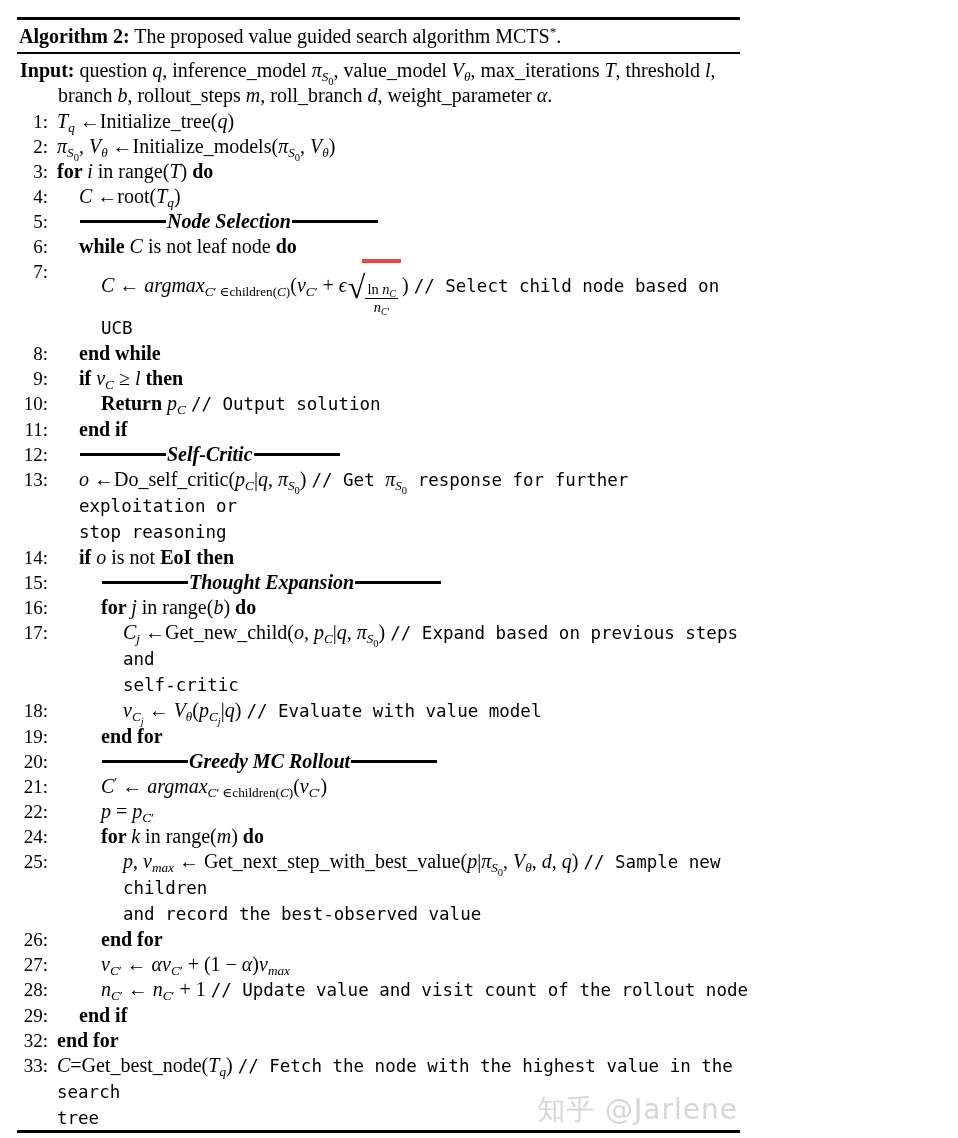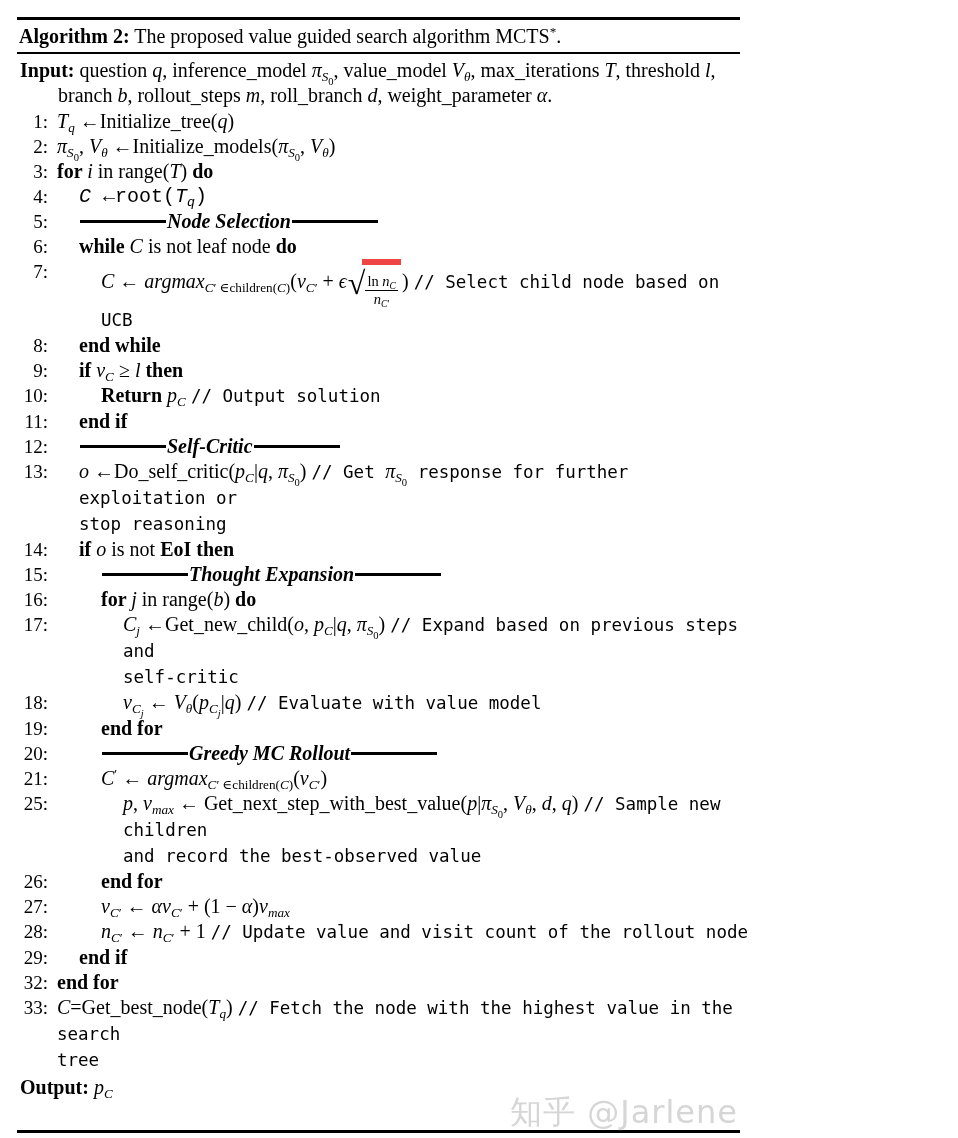--- a/index.html
+++ b/index.html
@@ -27,29 +27,29 @@
   .kw{font-weight:bold;}
   .it{font-style:italic;}
   .bi{font-weight:bold;font-style:italic;white-space:nowrap;}
   .cm{font-family:"DejaVu Sans Mono",monospace;font-size:17.5px;}
   .sub{font-size:66%;vertical-align:-0.3em;line-height:0;}
   .sub .sub{font-size:80%;vertical-align:-0.35em;}
   .sup{font-size:66%;vertical-align:0.5em;line-height:0;}
   .rseg{display:inline-block;width:86px;height:3px;background:#000;vertical-align:middle;margin:0 1px 3px 1px;}
   .sqrt{display:inline-flex;align-items:center;vertical-align:middle;margin:0 1px;}
   .radical{font-size:32px;line-height:30px;margin-right:-3px;font-style:normal;}
-  .radicand{display:inline-block;border-top:6px solid #ef4444;padding:9px 3px 0 3px;}
+  .radicand{display:inline-block;border-top:4px solid #ef4444;padding:19px 3px 0 3px;}
   .frac{display:inline-flex;flex-direction:column;align-items:center;font-size:14.5px;line-height:15px;vertical-align:middle;}
   .frac .fnum{border-bottom:1.3px solid #000;padding:0 2px 1px 2px;}
   .frac .fden{padding-top:1px;}
   .output-block{font-size:20px;line-height:26px;padding:1px 14px 0 20px;}
   .watermark{
     position:absolute;top:1074px;right:22px;
     font-family:"DejaVu Sans","Liberation Sans",sans-serif;
-    font-size:32px;color:#d6d6d6;letter-spacing:1px;
+    font-size:28px;color:#d6d6d6;letter-spacing:1px;
     text-shadow:0 0 1px #ffffff;
   }
 </style>
 </head>
 <body>
 
 <div class="algo">
   <div class="rule rule-top"></div>
   <div class="caption"><span class="kw">Algorithm 2:</span><span class="rm"> The proposed value guided search algorithm MCTS</span><span class="sup"><span class="rm">*</span></span><span class="rm">.</span></div>
   <div class="rule rule-mid"></div>
@@ -62,21 +62,21 @@
       <div class="algo-line">
         <span class="lnum">2:</span>
         <span class="lcontent" style="padding-left: 0px;"><span class="it">π</span><span class="sub"><span class="it">S</span><span class="sub"><span class="rm">0</span></span></span><span class="rm">, </span><span class="it">V</span><span class="sub"><span class="it">θ</span></span><span class="rm"> ←Initialize_models(</span><span class="it">π</span><span class="sub"><span class="it">S</span><span class="sub"><span class="rm">0</span></span></span><span class="rm">, </span><span class="it">V</span><span class="sub"><span class="it">θ</span></span><span class="rm">)</span></span>
       </div>
       <div class="algo-line">
         <span class="lnum">3:</span>
         <span class="lcontent" style="padding-left: 0px;"><span class="kw">for </span><span class="it">i</span><span class="rm"> in range(</span><span class="it">T</span><span class="rm">) </span><span class="kw">do</span></span>
       </div>
       <div class="algo-line">
         <span class="lnum">4:</span>
-        <span class="lcontent" style="padding-left: 22px; font-family: Liberation Mono, monospace;"><span class="it">C</span><span class="rm"> ←root(</span><span class="it">T</span><span class="sub"><span class="it">q</span></span><span class="rm">)</span></span>
+        <span class="lcontent" style="padding-left: 22px;"><span class="it">C</span><span class="rm"> ←root(</span><span class="it">T</span><span class="sub"><span class="it">q</span></span><span class="rm">)</span></span>
       </div>
       <div class="algo-line">
         <span class="lnum">5:</span>
         <span class="lcontent" style="padding-left: 22px;"><span class="rseg"></span><span class="bi">Node Selection</span><span class="rseg"></span></span>
       </div>
       <div class="algo-line">
         <span class="lnum">6:</span>
         <span class="lcontent" style="padding-left: 22px; font-family: Liberation Serif, serif;"><span class="kw">while </span><span class="it">C</span><span class="rm"> is not leaf node </span><span class="kw">do</span></span>
       </div>
       <div class="algo-line">
@@ -139,20 +139,28 @@
       </div>
       <div class="algo-line">
         <span class="lnum">20:</span>
         <span class="lcontent" style="padding-left: 44px;"><span class="rseg"></span><span class="bi">Greedy MC Rollout</span><span class="rseg"></span></span>
       </div>
       <div class="algo-line">
         <span class="lnum">21:</span>
         <span class="lcontent" style="padding-left: 44px;"><span class="it">C</span><span class="sup"><span class="rm">′</span></span><span class="rm"> ← </span><span class="it">argmax</span><span class="sub"><span class="it">C</span><span class="rm">′ ∈children(</span><span class="it">C</span><span class="rm">)</span></span><span class="rm">(</span><span class="it">v</span><span class="sub"><span class="it">C</span><span class="rm">′</span></span><span class="rm">)</span></span>
       </div>
       <div class="algo-line">
+        <span class="lnum">22:</span>
+        <span class="lcontent" style="padding-left: 44px;"><span class="it">p</span><span class="rm"> = </span><span class="it">p</span><span class="sub"><span class="it">C</span><span class="rm">′</span></span></span>
+      </div>
+      <div class="algo-line">
+        <span class="lnum">24:</span>
+        <span class="lcontent" style="padding-left: 44px;"><span class="kw">for </span><span class="it">k</span><span class="rm"> in range(</span><span class="it">m</span><span class="rm">) </span><span class="kw">do</span></span>
+      </div>
+      <div class="algo-line">
         <span class="lnum">25:</span>
         <span class="lcontent" style="padding-left: 66px;"><span class="it">p</span><span class="rm">, </span><span class="it">v</span><span class="sub"><span class="it">max</span></span><span class="rm"> ← Get_next_step_with_best_value(</span><span class="it">p</span><span class="rm">|</span><span class="it">π</span><span class="sub"><span class="it">S</span><span class="sub"><span class="rm">0</span></span></span><span class="rm">, </span><span class="it">V</span><span class="sub"><span class="it">θ</span></span><span class="rm">, </span><span class="it">d</span><span class="rm">, </span><span class="it">q</span><span class="rm">) </span><span class="cm">// Sample new children</span><br><span class="cm">and record the best-observed value</span></span>
       </div>
       <div class="algo-line">
         <span class="lnum">26:</span>
         <span class="lcontent" style="padding-left: 44px;"><span class="kw">end for</span></span>
       </div>
       <div class="algo-line">
         <span class="lnum">27:</span>
         <span class="lcontent" style="padding-left: 44px;"><span class="it">v</span><span class="sub"><span class="it">C</span><span class="rm">′</span></span><span class="rm"> ← </span><span class="it">αv</span><span class="sub"><span class="it">C</span><span class="rm">′</span></span><span class="rm"> + (1 − </span><span class="it">α</span><span class="rm">)</span><span class="it">v</span><span class="sub"><span class="it">max</span></span></span>

